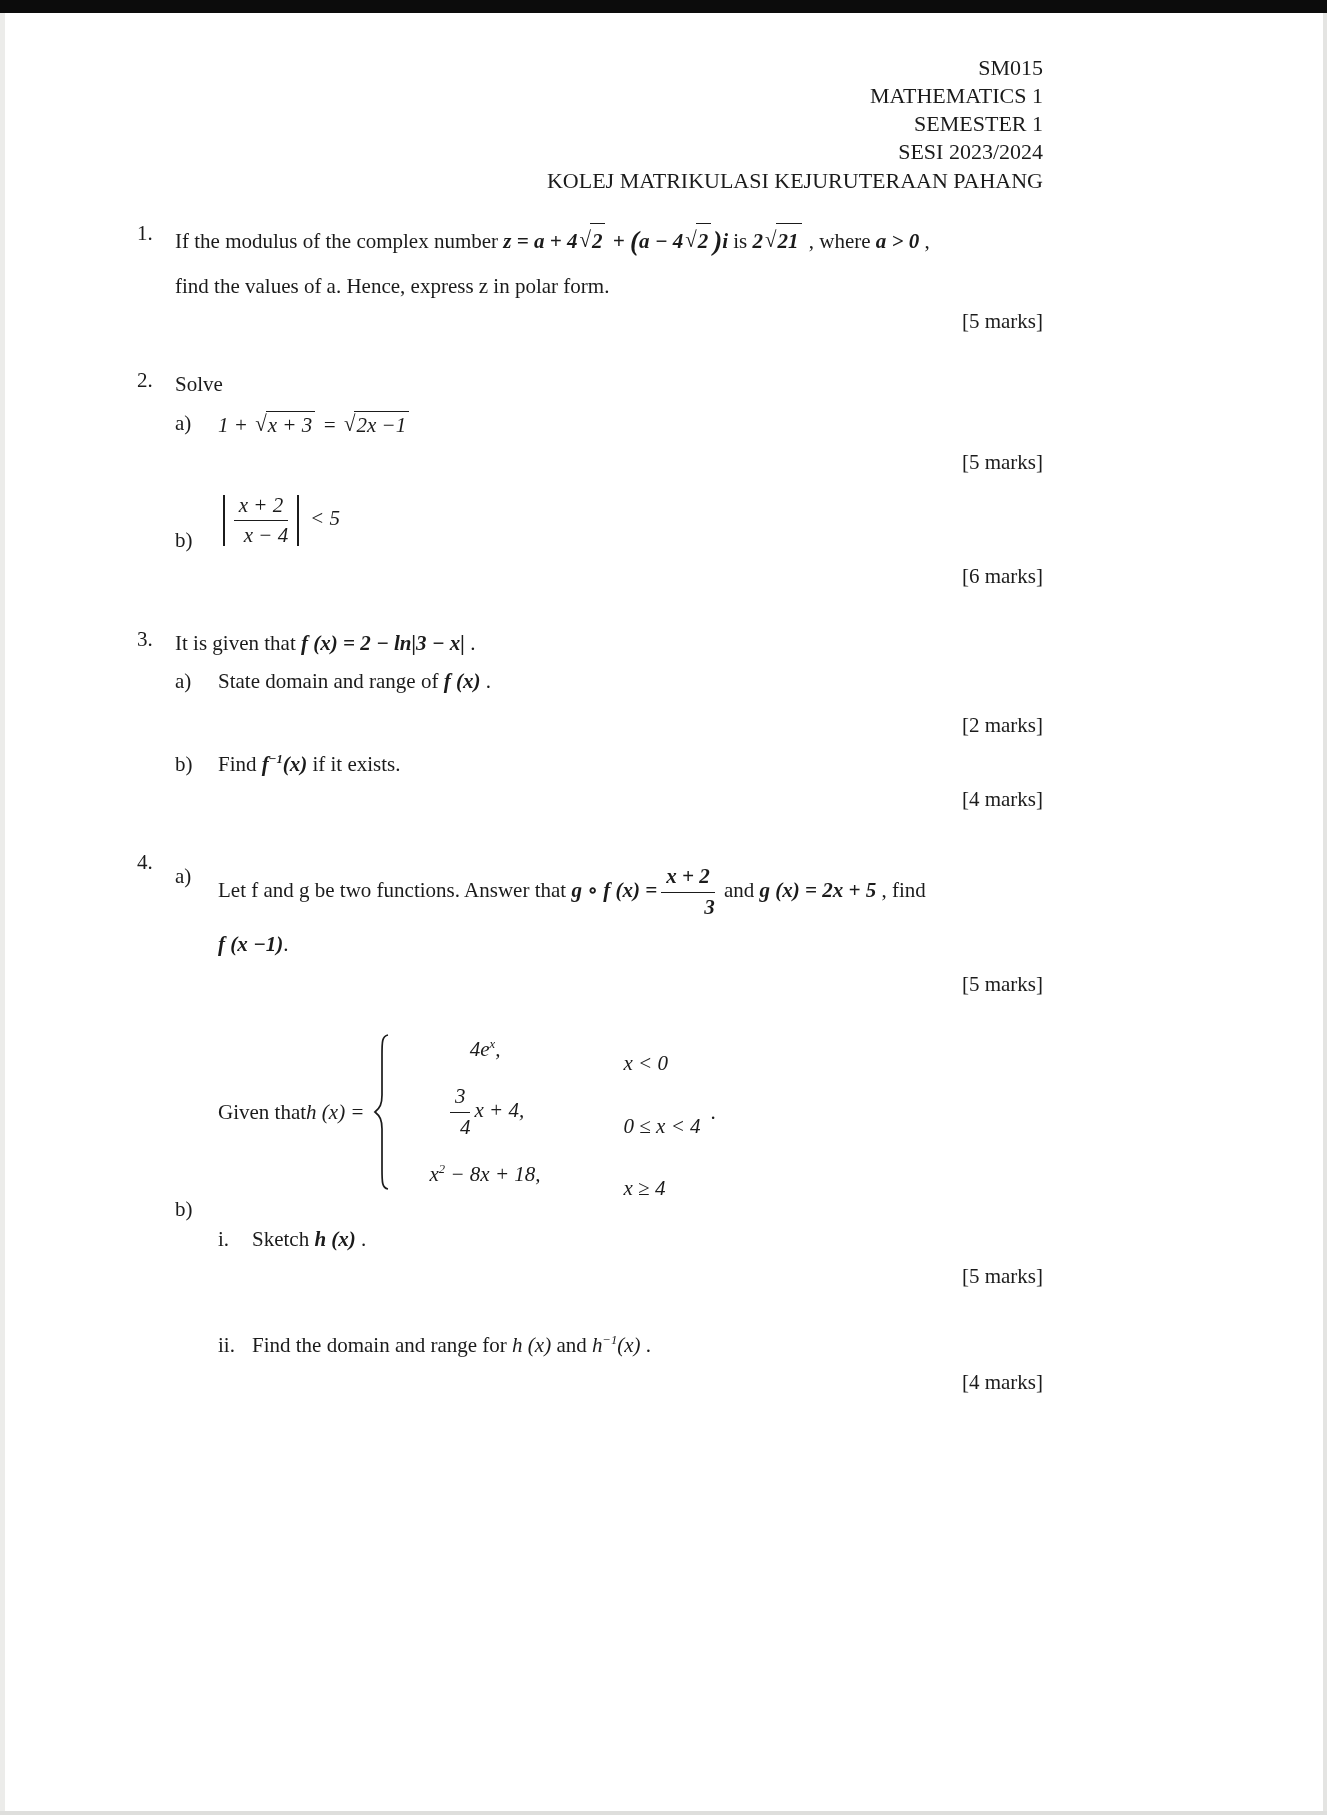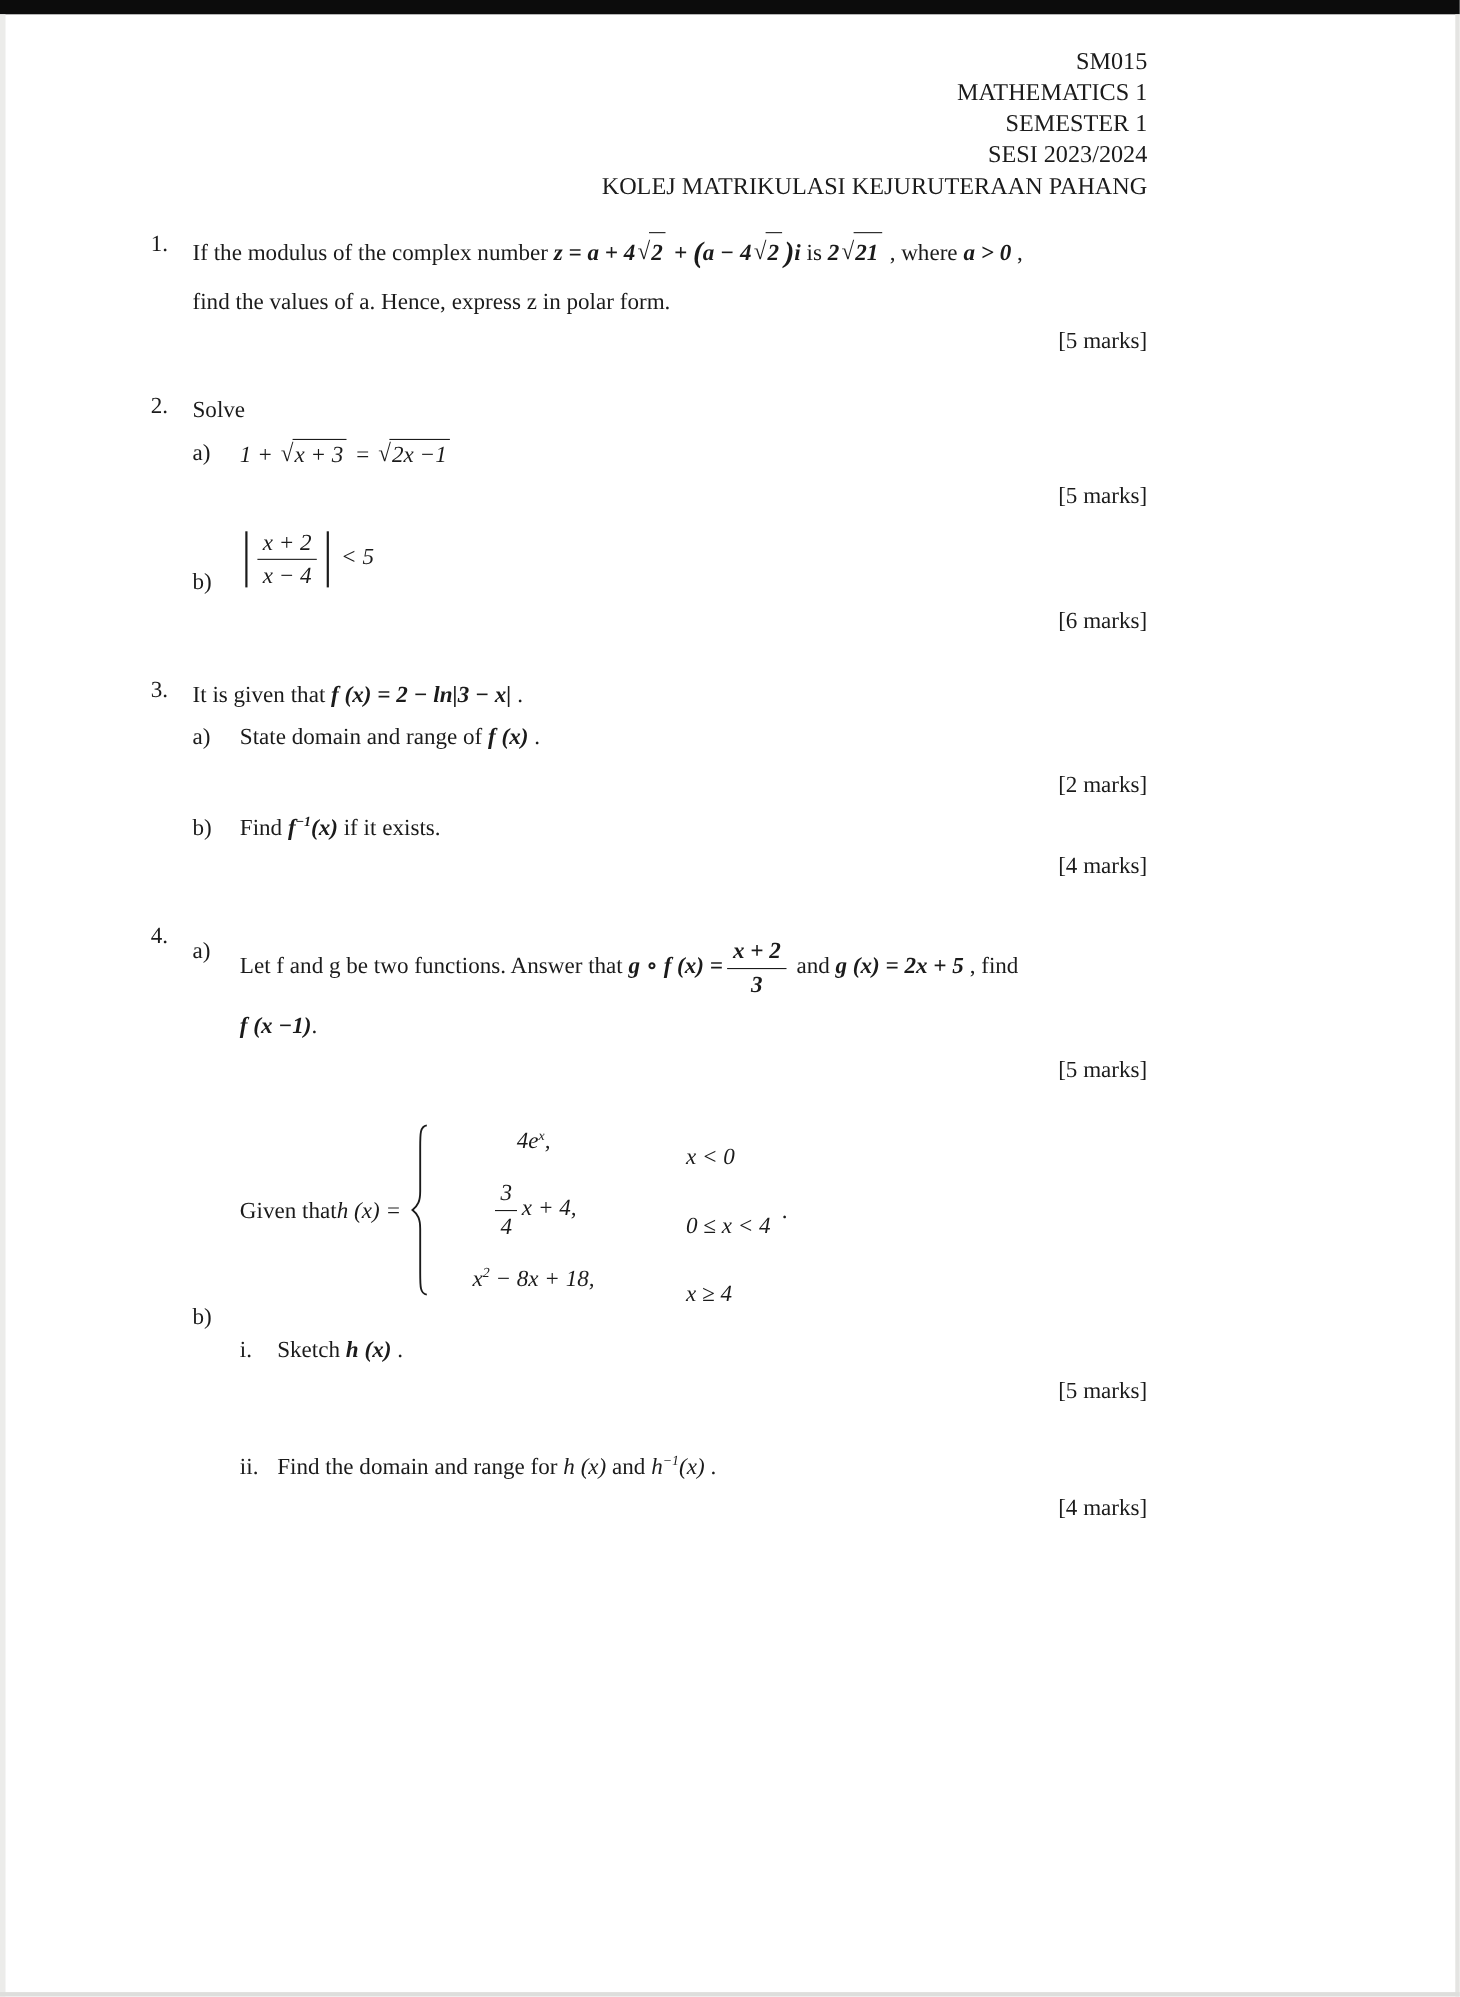--- a/index.html
+++ b/index.html
@@ -7,21 +7,21 @@
   body {
     width:1327px; height:1815px; position:relative; overflow:hidden;
     font-family:"Liberation Serif","DejaVu Serif",serif;
     color:#1b1b1b; font-size:21px;
   }
   .scan-edge-top { position:absolute; top:0; left:0; width:100%; height:13px; background:#0c0c0c; }
   .scan-edge-left { position:absolute; top:13px; left:0; width:5px; height:1802px; background:#ececea; }
   .scan-edge-right { position:absolute; top:13px; right:0; width:4px; height:1802px; background:#e4e4e2; }
   .scan-edge-bottom { position:absolute; bottom:0; left:0; width:100%; height:4px; background:#dededc; }
 
-  .page { position:absolute; top:23px; left:137px; width:906px; padding-top:19px; }
+  .page { position:absolute; top:13px; left:137px; width:906px; padding-top:41px; }
 
   .doc-header { text-align:right; line-height:1.28; font-size:22px; }
   .header-line { white-space:nowrap; }
 
   .section-line { margin-top:15px; font-size:22px; }
   strong, .bold { font-weight:bold; }
   .intro { margin-top:21px; }
 
   .question { margin-top:26px; }
   .q-row { display:flex; }
@@ -42,21 +42,21 @@
 
   .math { font-style:italic; }
   .math.bold { font-weight:bold; }
 
   
   .sqrt { display:inline-block; white-space:nowrap; margin:0 2px; }
   .sqrt .sign { display:inline-block; font-style:normal; transform:translateY(-1px) scaleY(1.05); }
   .sqrt .radicand { display:inline-block; border-top:1.7px solid #1b1b1b; padding:1px 3px 0 2px; margin-left:-1px; }
 
   
-  .frac { display:inline-flex; flex-direction:column; text-align:center; vertical-align:middle; line-height:1.2; margin:0 4px; }
+  .frac { display:inline-flex; flex-direction:column; text-align:center; vertical-align:middle; line-height:1.2; margin:0 4px;align-items:flex-end; }
   .frac .fnum { border-bottom:1.7px solid #1b1b1b; padding:0 5px 2px; }
   .frac .fden { padding-top:2px; }
 
   
   .absfrac { display:inline-flex; align-items:stretch; vertical-align:middle; margin-right:6px; }
   .vbar { width:1.8px; background:#1b1b1b; margin:2px 5px; }
 
   .bigp { font-size:1.28em; vertical-align:-2px; }
   sup { font-size:0.6em; vertical-align:super; line-height:0; }
 

